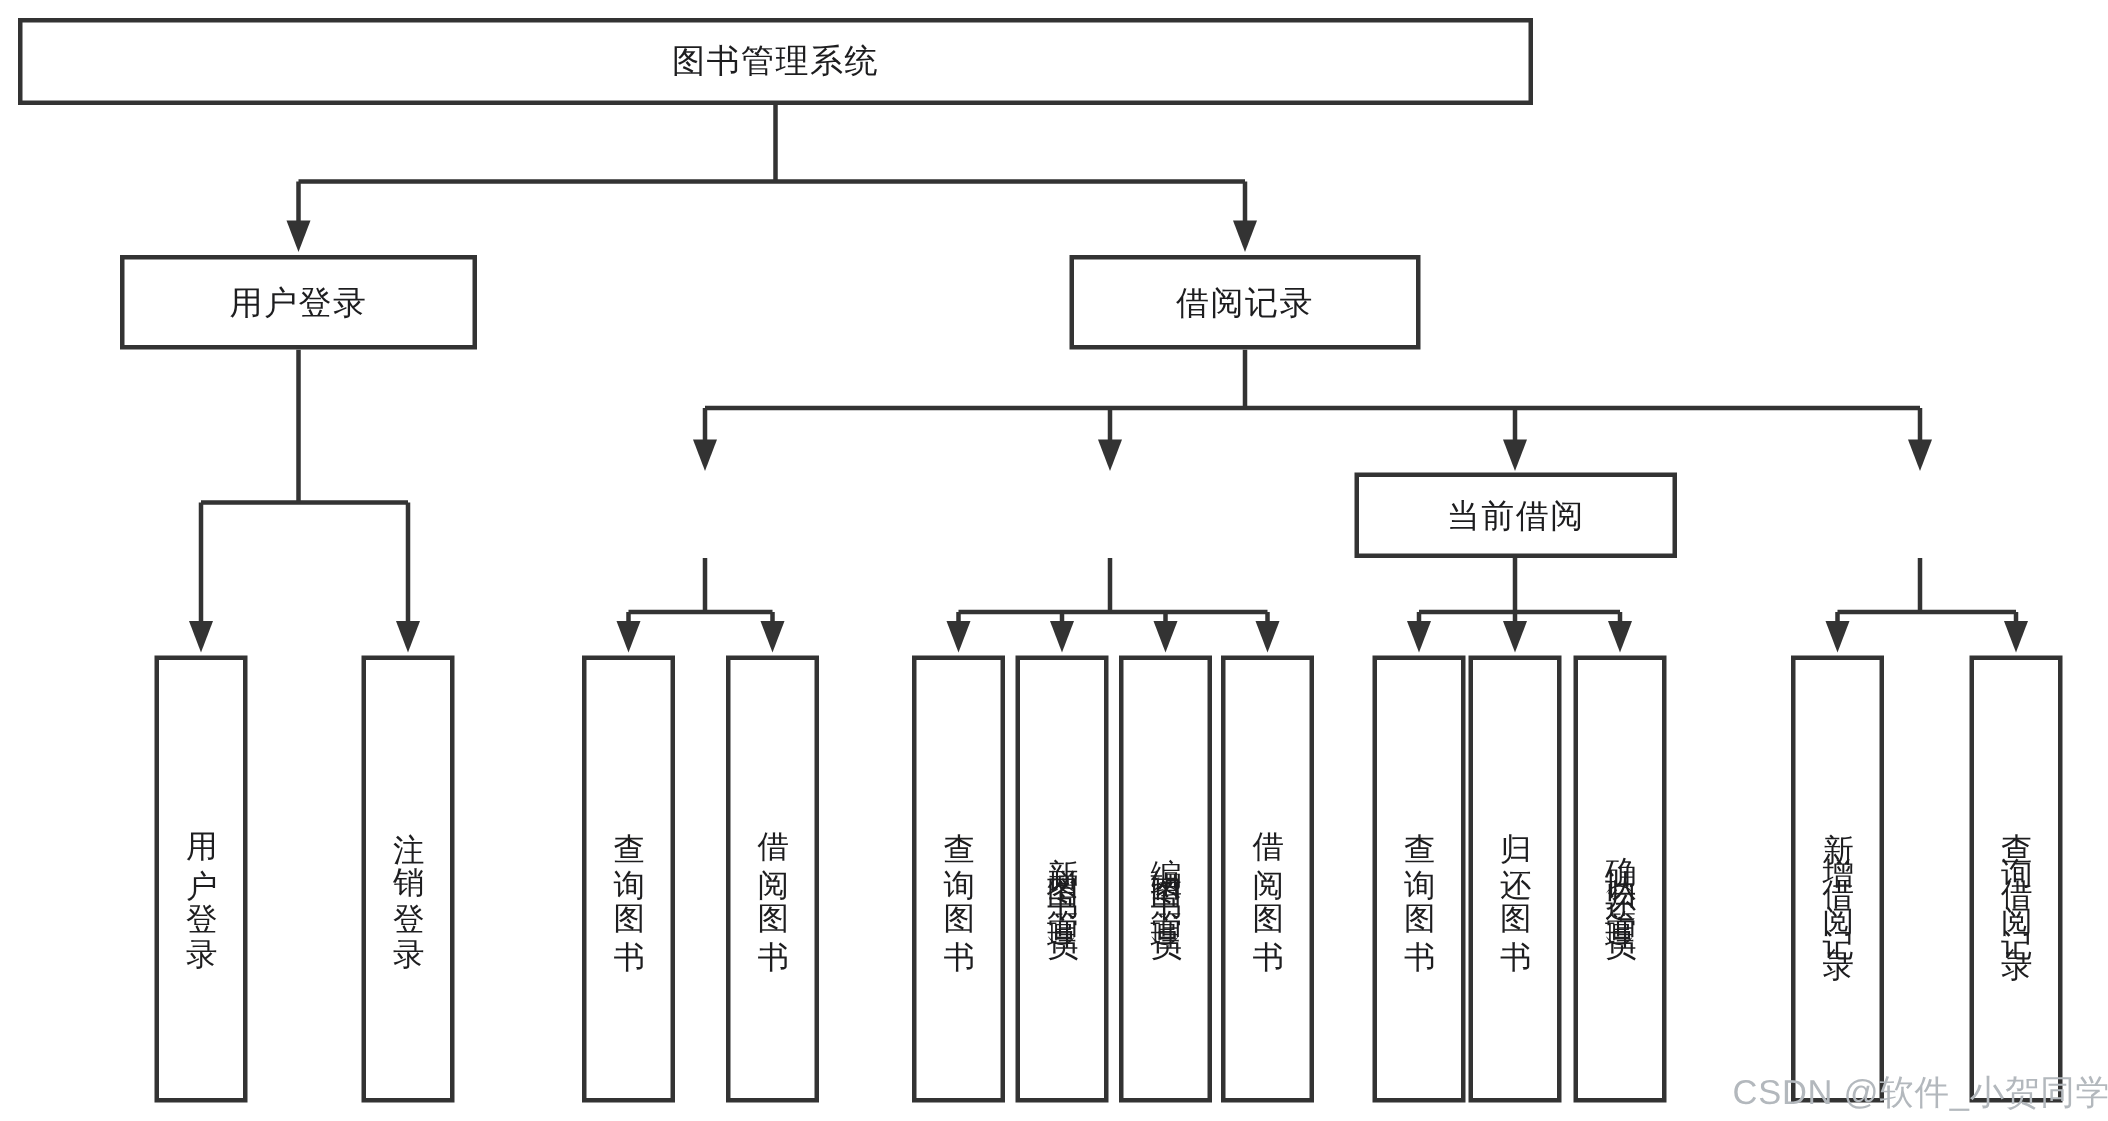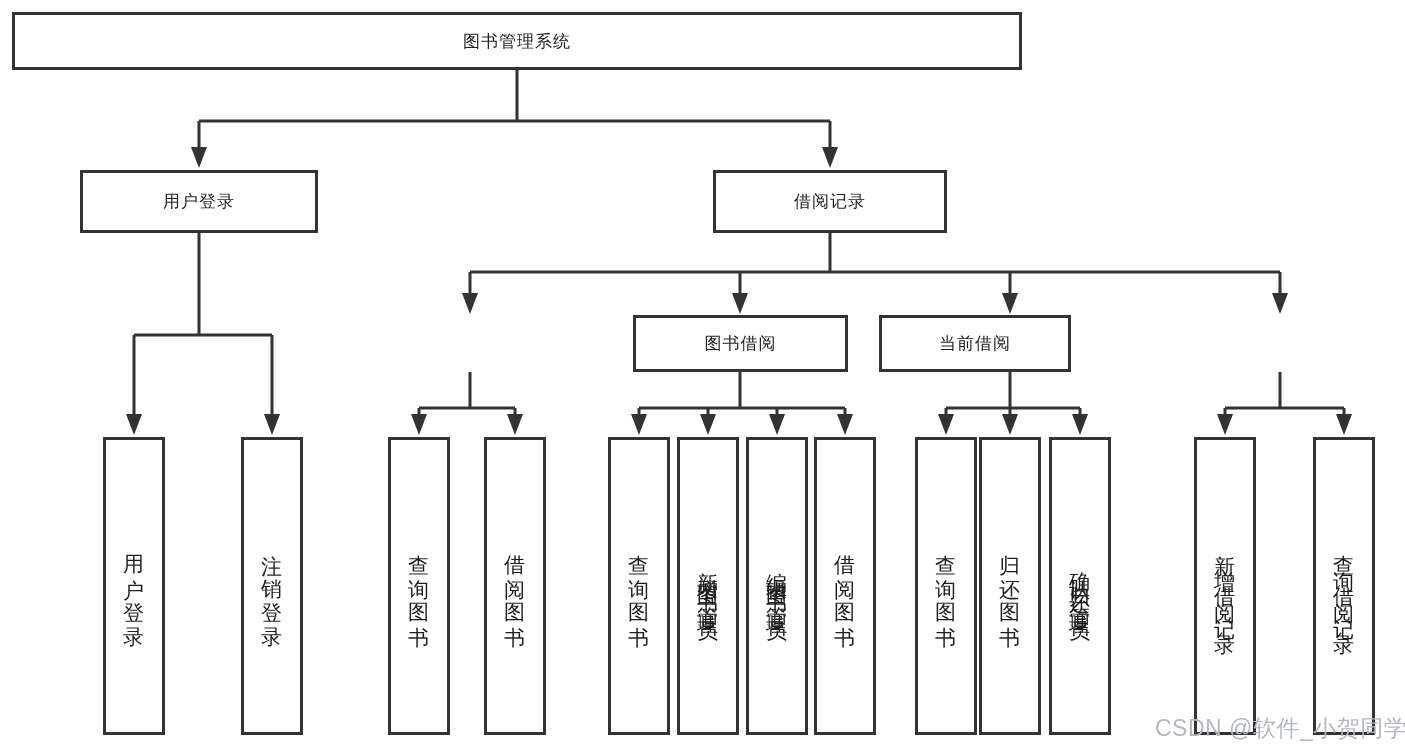--- a/index.html
+++ b/index.html
@@ -21,21 +21,21 @@
   .connectors polygon{fill:var(--line);stroke:none;}
   .node{
     position:absolute;
     box-sizing:border-box;
     border:3px solid var(--line);
     background:#ffffff;
     display:flex;
     align-items:center;
     justify-content:center;
     color:var(--text);
-    font-size:17px;
+    font-size:22px;
     letter-spacing:1px;
     text-align:center;
   }
   .node.v{
     writing-mode:vertical-rl;
     text-orientation:mixed;
     font-size:21px;
     line-height:1;
   }
   .watermark{
@@ -87,22 +87,21 @@
     <path d="M1280 372 V408 M1225 408 H1344 M1225 408 V430 M1344 408 V430"></path>
     <polygon points="1217,414 1233,414 1225,435"></polygon>
     <polygon points="1336,414 1352,414 1344,435"></polygon>
   </svg>
 
   <div class="node" style="left:12px;top:12px;width:1010px;height:58px">图书管理系统</div>
 
   <div class="node" style="left:80px;top:170px;width:238px;height:63px">用户登录</div>
   <div class="node" style="left:713px;top:170px;width:234px;height:63px">借阅记录</div>
 
-  <div class="node" style="left:633px;top:315px;width:215px;height:57px">图书借阅</div>
-  <div class="node" style="left:879px;top:315px;width:192px;height:57px">当前借阅</div>
+  <div class="node" style="left:903px;top:315px;width:215px;height:57px">当前借阅</div>
 
   <div class="node v" style="left: 103px; top: 437px; width: 62px; height: 298px; letter-spacing: 24px;">用户登录</div>
   <div class="node v" style="left: 241px; top: 437px; width: 62px; height: 298px; letter-spacing: 24px;">注销登录</div>
 
   <div class="node v" style="left: 388px; top: 437px; width: 62px; height: 298px; letter-spacing: 24px;">查询图书</div>
   <div class="node v" style="left: 484px; top: 437px; width: 62px; height: 298px; letter-spacing: 24px;">借阅图书</div>
 
   <div class="node v" style="left: 608px; top: 437px; width: 62px; height: 298px; letter-spacing: 24px;">查询图书</div>
   <div class="node v" style="left: 677px; top: 437px; width: 62px; height: 298px; letter-spacing: 7px;">新增图书（管理员）</div>
   <div class="node v" style="left: 746px; top: 437px; width: 62px; height: 298px; letter-spacing: 7px;">编辑图书（管理员）</div>

